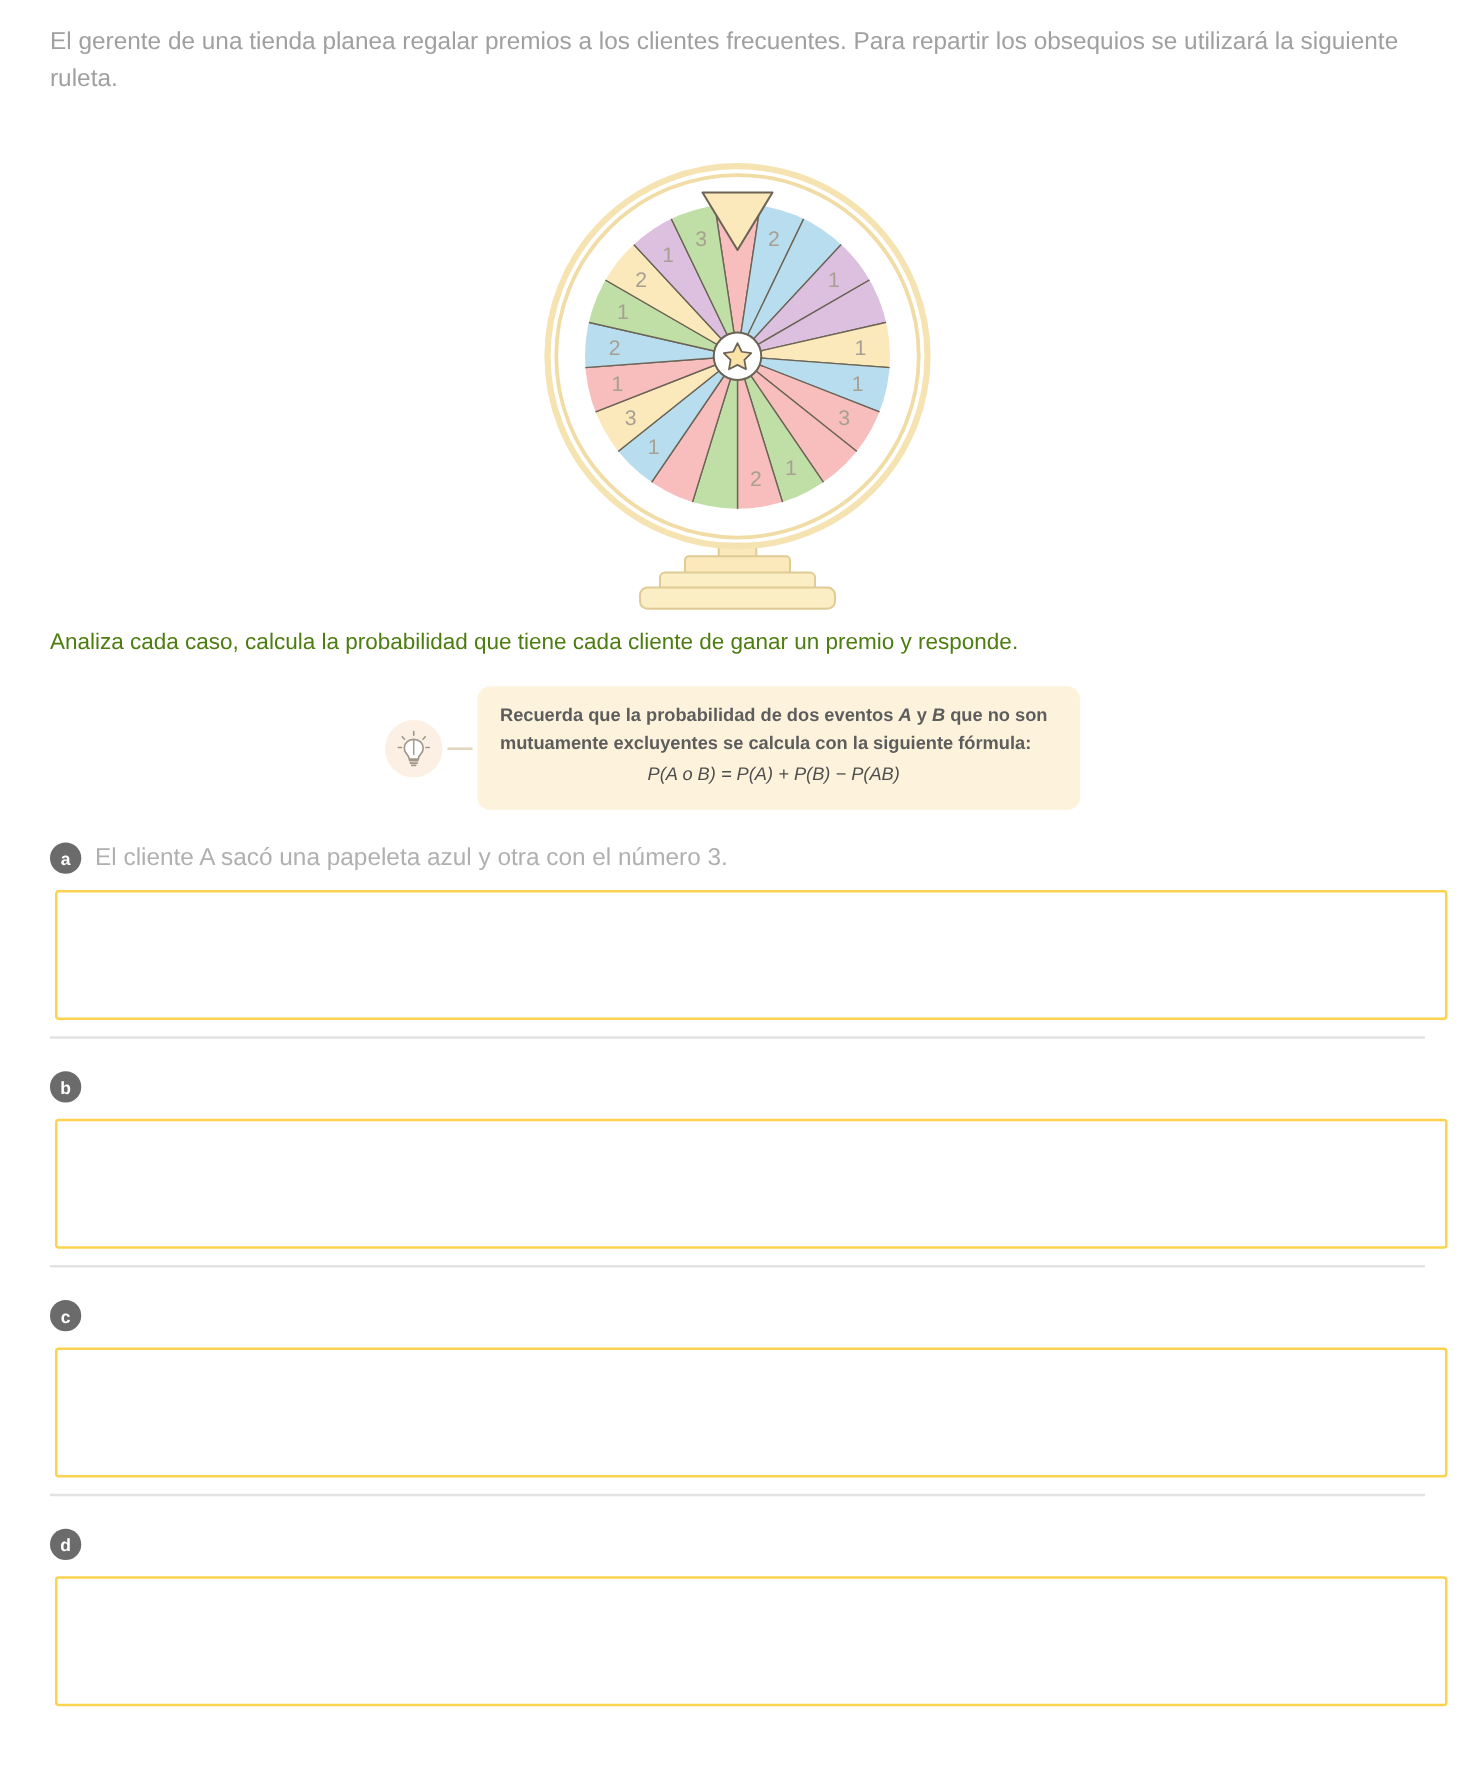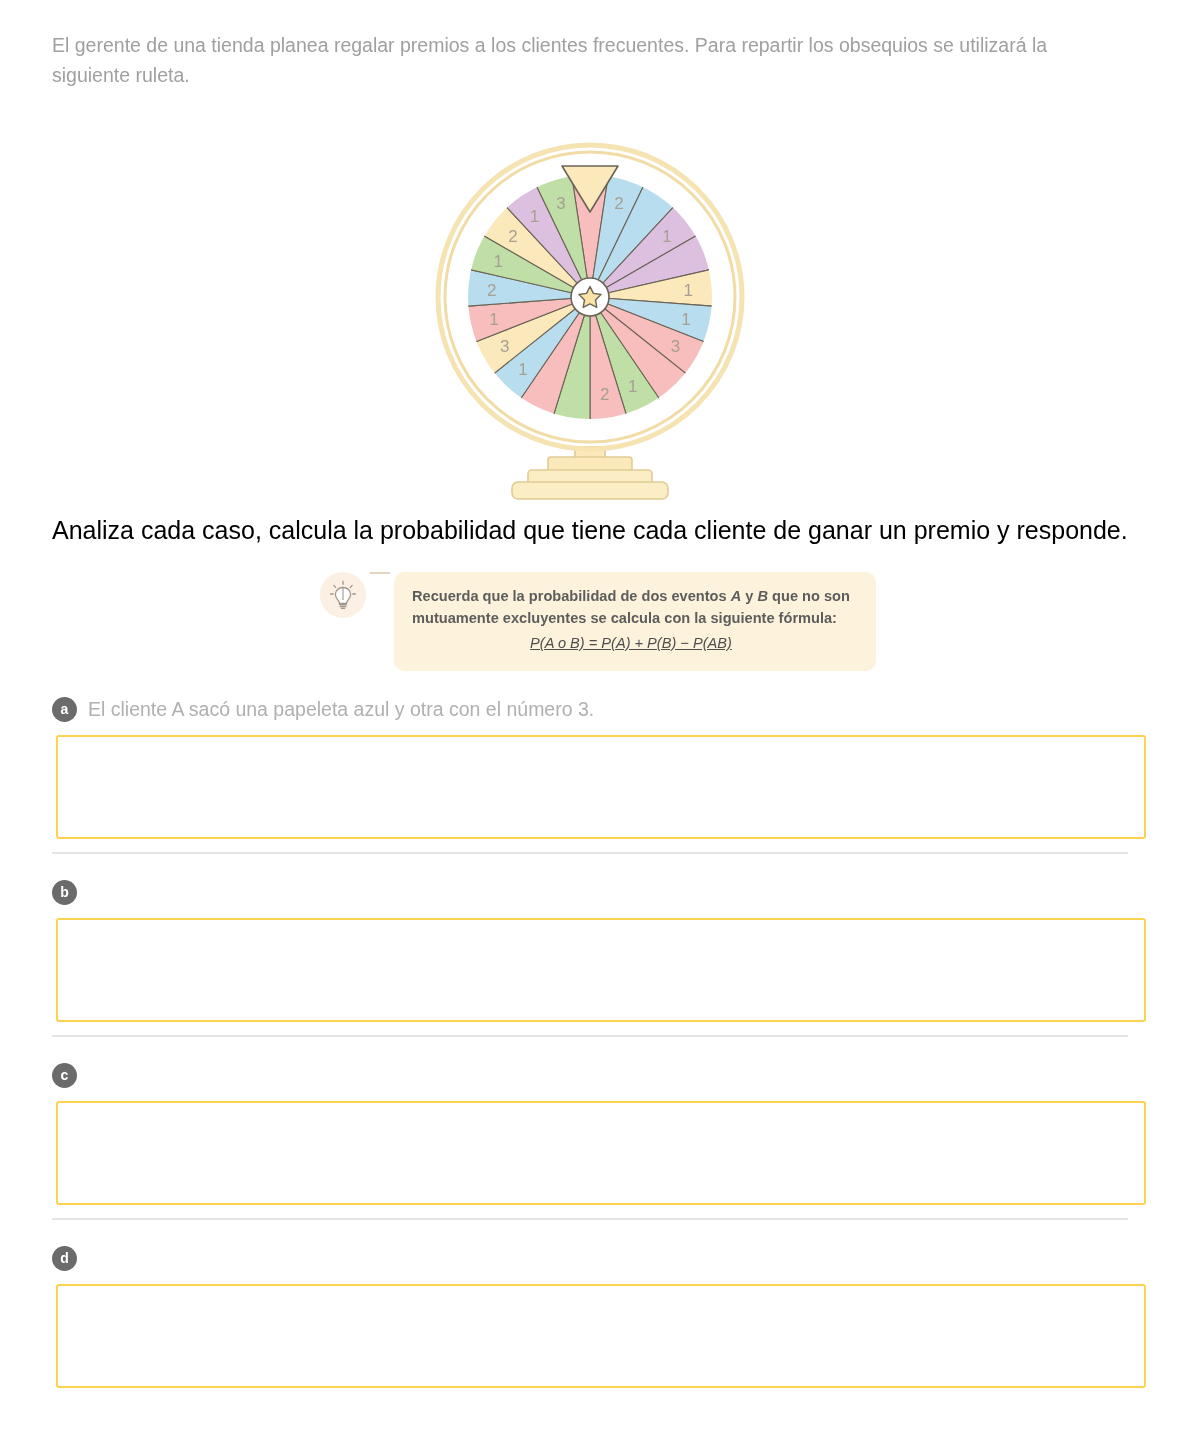--- a/index.html
+++ b/index.html
@@ -5,21 +5,21 @@
   * { box-sizing: border-box; }
   html, body { margin: 0; padding: 0; }
   body {
     width: 1180px;
     height: 1430px;
     background: #ffffff;
     font-family: "Liberation Sans", sans-serif;
     color: #9b9b9b;
     overflow: hidden;
   }
-  .page { position: relative; width: 1180px; height: 1430px; padding: 12px; }
+  .page { position: relative; width: 1180px; height: 1430px; padding: 0; }
 
   .intro {
     margin: 0 40px;
     padding-top: 18px;
     font-size: 19.5px;
     line-height: 1.55;
     color: #a0a0a0;
     font-weight: 400;
     max-width: 1090px;
   }
@@ -30,29 +30,29 @@
     position: relative;
     width: 100%;
     height: 400px;
     margin-top: 4px;
   }
   .wheel-svg { position: absolute; left: 50%; transform: translateX(-50%); top: 0; }
 
   
   .analyze {
     margin: 0 40px;
-    font-size: 25px;
-    color: #000000;
+    font-size: 18px;
+    color: #4d7c0f;
     line-height: 1.5;
   }
 
   
   .hint-row {
     display: flex;
-    align-items: flex-start;
+    align-items: center;
     margin: 22px 0 0 0;
     padding-left: 308px;
   }
   .bulb-circle {
     width: 46px; height: 46px;
     border-radius: 50%;
     background: #fbf0e3;
     display: flex; align-items: center; justify-content: center;
     flex: 0 0 auto;
   }
@@ -70,21 +70,20 @@
     font-weight: 600;
     max-width: 510px;
   }
   .hint-box .formula {
     text-align: center;
     font-style: italic;
     font-weight: 400;
     font-size: 14.6px;
     margin-top: 3px;
     color: #4e4e4e;
-    text-decoration: underline;
   }
   .hint-box .ital { font-style: italic; }
 
   
   .qblock { margin-top: 26px; }
   .qline {
     display: flex;
     align-items: center;
     gap: 11px;
     margin: 0 0 0 40px;

